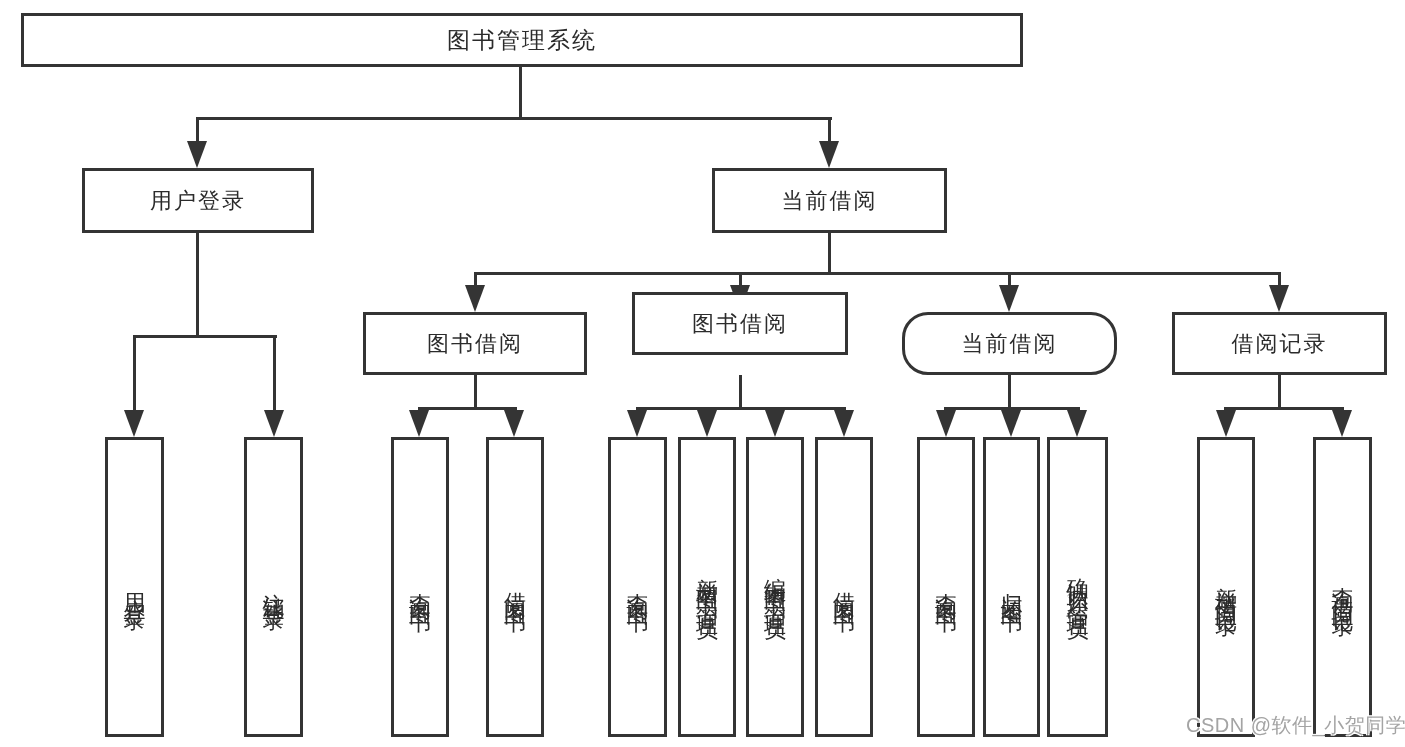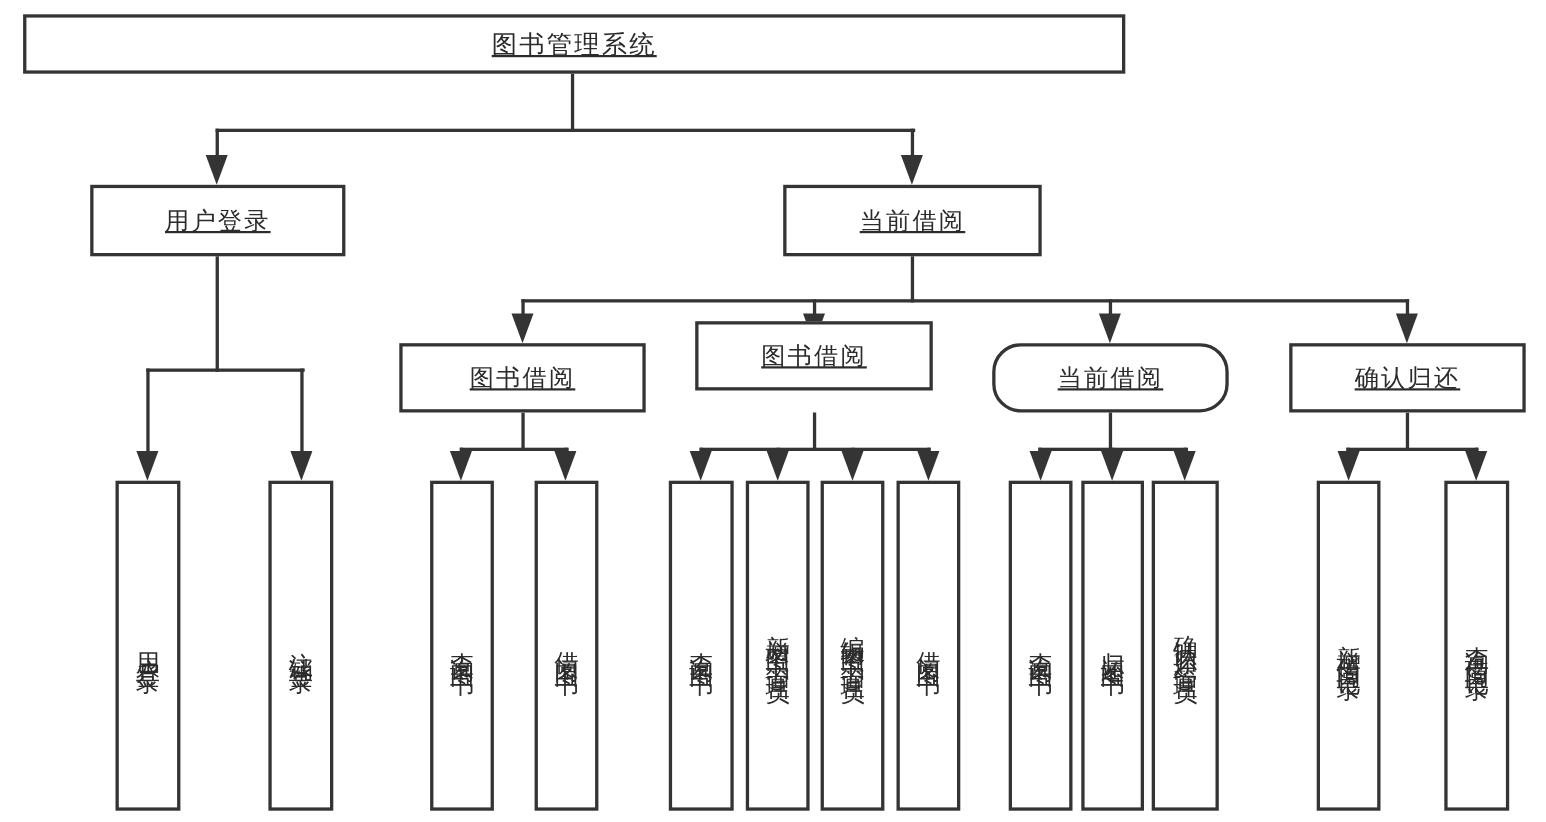--- a/index.html
+++ b/index.html
@@ -22,21 +22,20 @@
     display: flex;
     align-items: center;
     justify-content: center;
     color: #2b2b2b;
     text-align: center;
   }
   .box.h {
     font-size: 22px;
     letter-spacing: 2px;
     white-space: nowrap;
-    text-decoration: underline;
   }
   .box.title { font-size: 23px; }
   .box.v {
     writing-mode: vertical-rl;
     font-size: 22px;
     letter-spacing: 6px;
     line-height: 1;
   }
   .line {
     position: absolute;
@@ -142,34 +141,35 @@
   </div>
 
   <div class="box h title" style="left:21px; top:13px; width:1002px; height:54px;">图书管理系统</div>
 
   <div class="box h" style="left:82px; top:168px; width:232px; height:65px;">用户登录</div>
   <div class="box h" style="left:712px; top:168px; width:235px; height:65px;">当前借阅</div>
 
   <div class="box h" style="left:363px; top:312px; width:224px; height:63px;">图书借阅</div>
   <div class="box h" style="left:632px; top:292px; width:216px; height:63px;">图书借阅</div>
   <div class="box h" style="left:902px; top:312px; width:215px; height:63px;border-radius:26px;">当前借阅</div>
-  <div class="box h" style="left:1172px; top:312px; width:215px; height:63px;">确认归还</div>
+  <div class="box h" style="left:1172px; top:312px; width:215px; height:63px;">借阅记录</div>
 
   <div class="box v" style="left:105px; top:437px; width:59px; height:300px;">用户登录</div>
   <div class="box v" style="left:244px; top:437px; width:59px; height:300px;">注销登录</div>
 
   <div class="box v" style="left:391px; top:437px; width:58px; height:300px;">查询图书</div>
   <div class="box v" style="left:486px; top:437px; width:58px; height:300px;">借阅图书</div>
 
   <div class="box v" style="left:608px; top:437px; width:59px; height:300px;">查询图书</div>
   <div class="box v" style="left:678px; top:437px; width:58px; height:300px;">新增图书（管理员）</div>
   <div class="box v" style="left:746px; top:437px; width:58px; height:300px;">编辑图书（管理员）</div>
   <div class="box v" style="left:815px; top:437px; width:58px; height:300px;">借阅图书</div>
 
   <div class="box v" style="left:917px; top:437px; width:58px; height:300px;">查询图书</div>
   <div class="box v" style="left:983px; top:437px; width:57px; height:300px;">归还图书</div>
   <div class="box v" style="left:1047px; top:437px; width:61px; height:300px;">确认归还（管理员）</div>
 
   <div class="box v" style="left:1197px; top:437px; width:58px; height:300px;">新增借阅记录</div>
   <div class="box v" style="left:1313px; top:437px; width:59px; height:300px;">查询借阅记录</div>
 
+  <div class="watermark">CSDN @软件_小贺同学</div>
 
 </div>
 
 </body></html>

